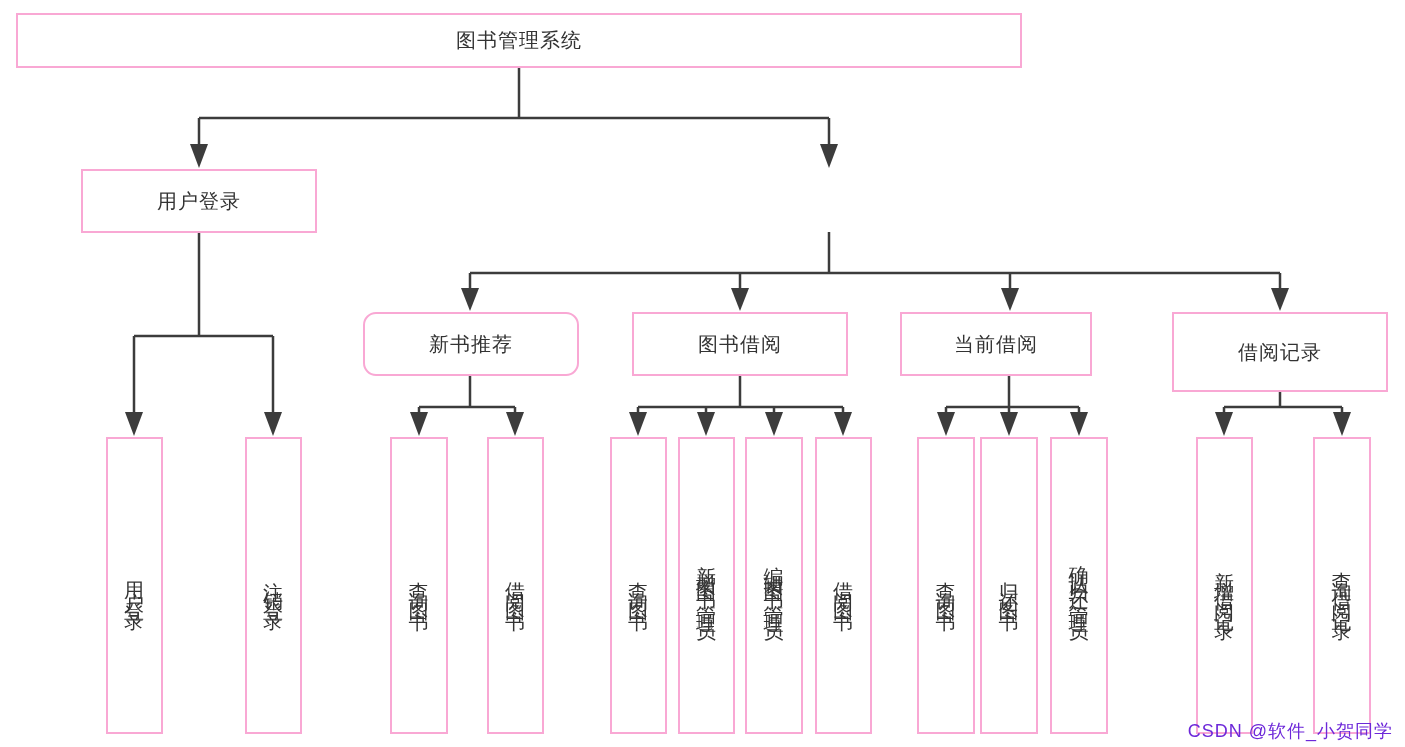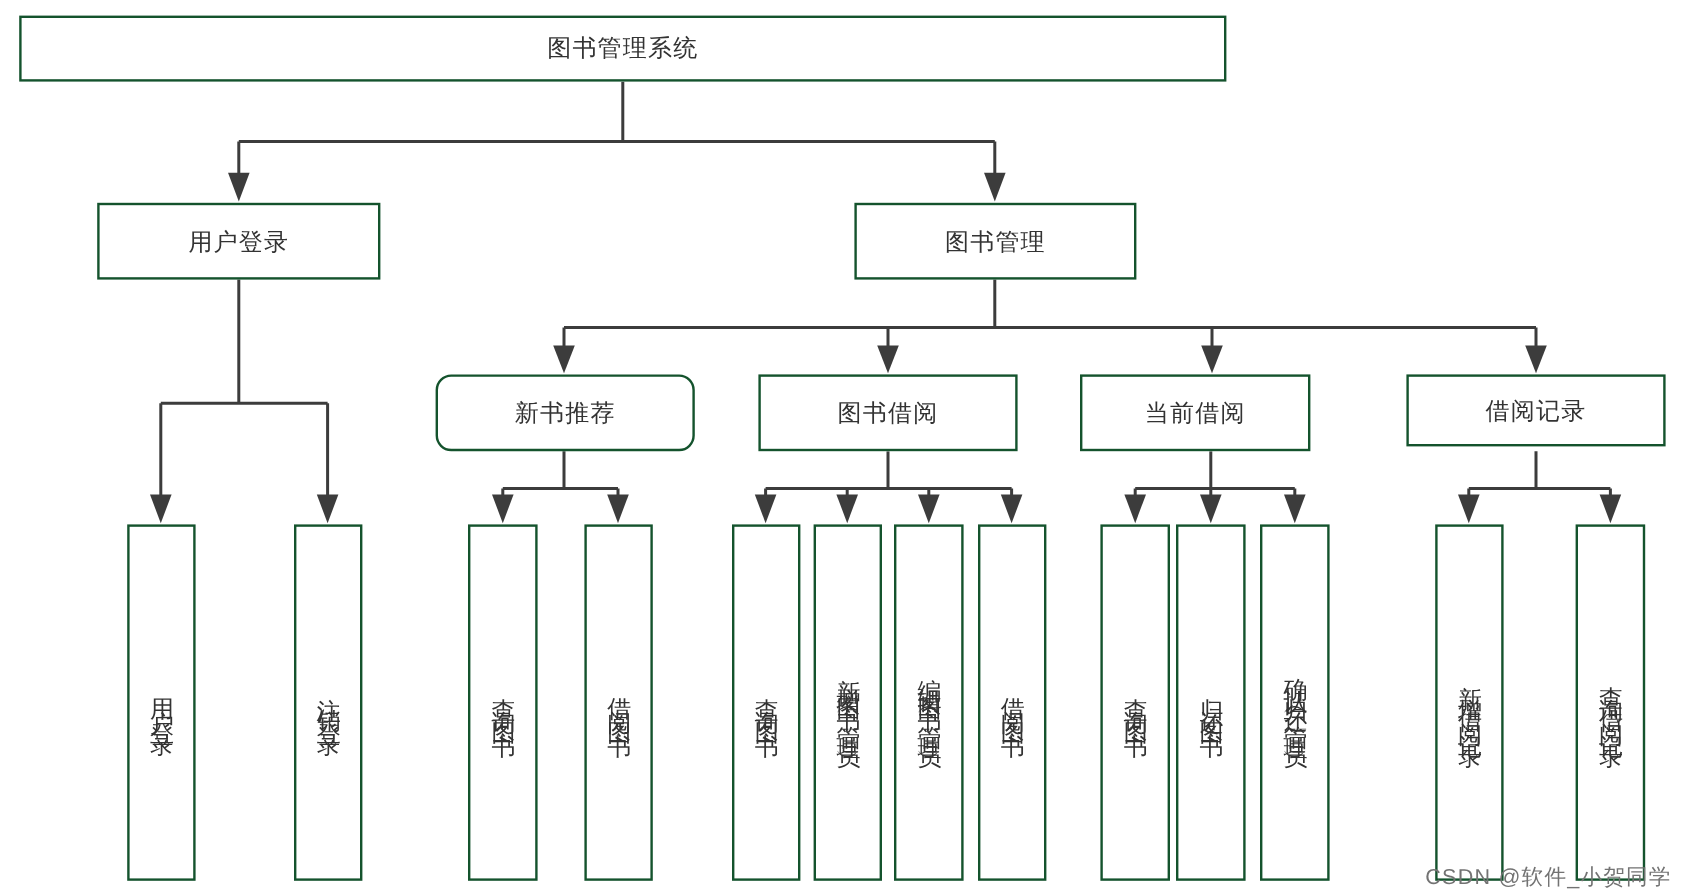--- a/index.html
+++ b/index.html
@@ -12,21 +12,21 @@
     font-family: "Liberation Sans", "DejaVu Sans", sans-serif;
   }
   #connectors {
     position: absolute;
     left: 0; top: 0;
     width: 1405px; height: 747px;
   }
   .node {
     position: absolute;
     box-sizing: border-box;
-    border: 2px solid #14532d;
+    border: 2px solid #f9a8d4;
     background: #ffffff;
     display: flex;
     align-items: center;
     justify-content: center;
   }
   .h-label {
     font-size: 20px;
     color: #333333;
     letter-spacing: 1px;
     white-space: nowrap;
@@ -37,21 +37,21 @@
     font-size: 20px;
     line-height: 1.1;
     letter-spacing: 10px;
     color: #333333;
   }
   .watermark {
     position: absolute;
     right: 12px;
     bottom: 4px;
     font-size: 18px;
-    color: #737373;
+    color: #6d28d9;
     letter-spacing: 1px;
     white-space: nowrap;
   }
 </style>
 </head>
 <body>
 
 <div id="stage">
 
   <svg id="connectors" viewBox="0 0 1405 747" xmlns="http://www.w3.org/2000/svg">
@@ -94,34 +94,31 @@
     </g>
   </svg>
 
   <div class="node" style="left:16px; top:13px; width:1006px; height:55px;">
     <span class="h-label">图书管理系统</span>
   </div>
 
   <div class="node" style="left:81px; top:169px; width:236px; height:64px;">
     <span class="h-label">用户登录</span>
   </div>
-  <div class="node" style="left:712px; top:169px; width:235px; height:64px;">
-    <span class="h-label">图书管理</span>
-  </div>
 
   <div class="node" style="left:363px; top:312px; width:216px; height:64px;border-radius:13px;">
     <span class="h-label">新书推荐</span>
   </div>
   <div class="node" style="left:632px; top:312px; width:216px; height:64px;">
     <span class="h-label">图书借阅</span>
   </div>
   <div class="node" style="left:900px; top:312px; width:192px; height:64px;">
     <span class="h-label">当前借阅</span>
   </div>
-  <div class="node" style="left:1172px; top:312px; width:216px; height:60px;align-items:center;">
+  <div class="node" style="left:1172px; top:312px; width:216px; height:80px;align-items:center;">
     <span class="h-label">借阅记录</span>
   </div>
 
   <div class="node" style="left:106px; top:437px; width:57px; height:297px;">
     <span class="v-label">用户登录</span>
   </div>
   <div class="node" style="left:245px; top:437px; width:57px; height:297px;">
     <span class="v-label">注销登录</span>
   </div>
 

